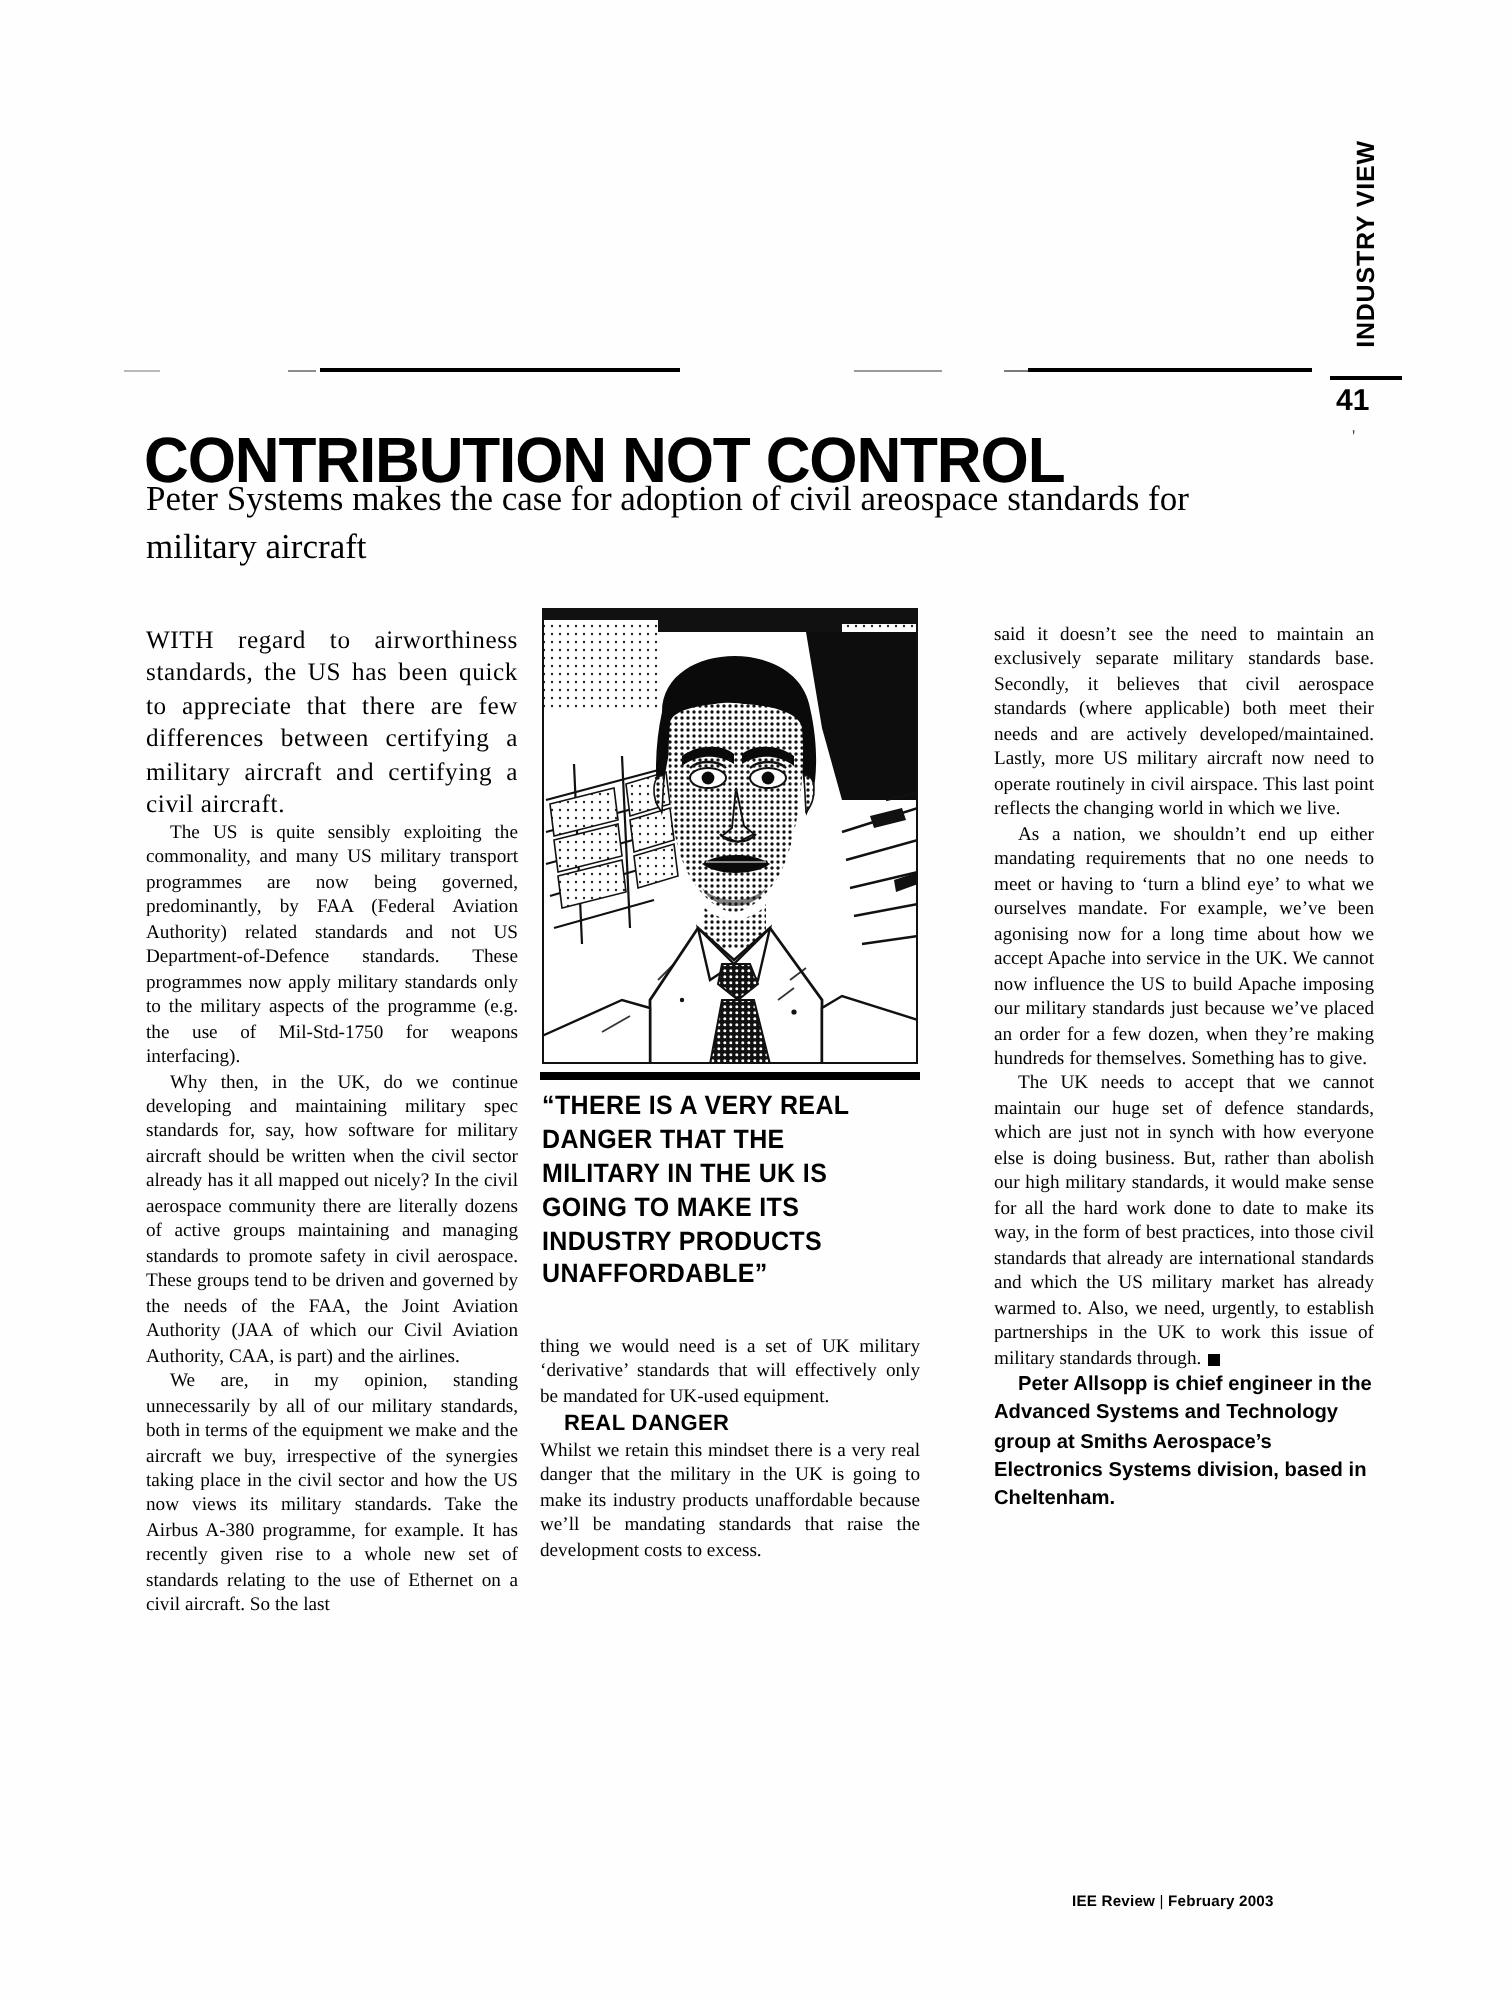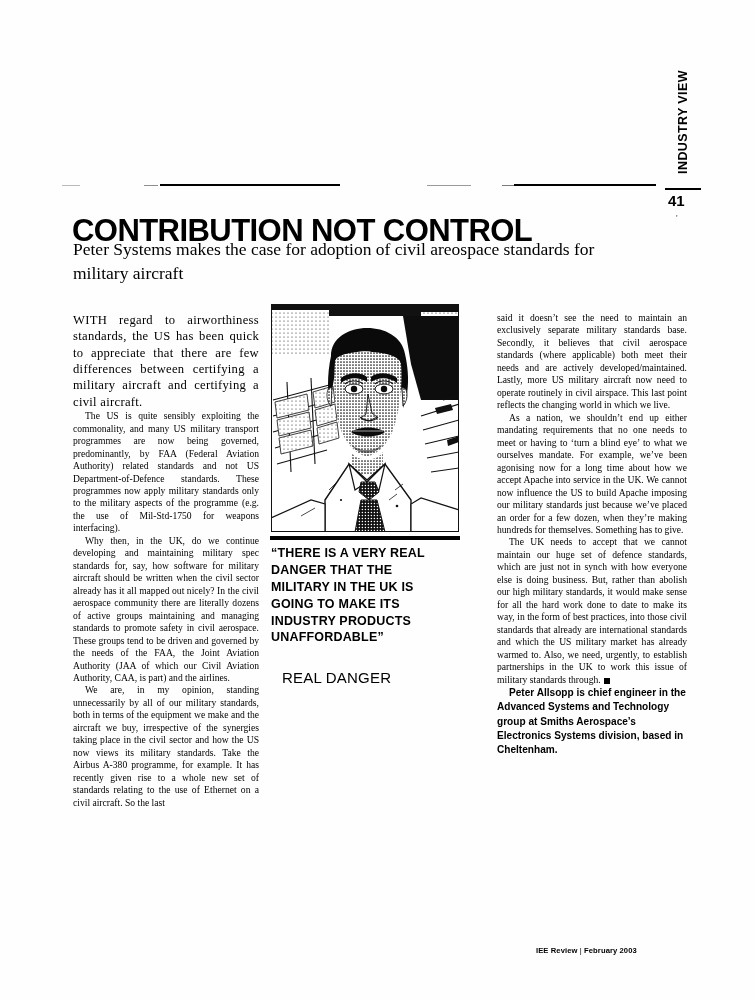--- a/index.html
+++ b/index.html
@@ -157,22 +157,22 @@
     font-weight: bold;
     font-size: 13.3px;
     line-height: 1.27;
     letter-spacing: 0.2px;
     transform: scaleX(0.94);
     transform-origin: left top;
   }
 
   .subhead {
     font-family: "Liberation Sans", sans-serif;
-    font-weight: normal;
-    font-size: 15px;
+    font-weight: bold;
+    font-size: 11px;
     letter-spacing: 0.2px;
     margin: 9px 0 1px 0;
     text-indent: 0;
   }
 
   .endmark {
     display: inline-block;
     width: 6px;
     height: 6px;
     background: #000;
@@ -349,21 +349,23 @@
   <div class="col" id="col1">
     <p class="first">
       <span class="dropcapword">WITH regard to airworthiness standards, the US has been quick to appreciate that there are few differences between certifying a military aircraft and certifying a civil aircraft.</span>
     </p>
     <p>The US is quite sensibly exploiting the commonality, and many US military transport programmes are now being governed, predominantly, by FAA (Federal Aviation Authority) related standards and not US Department-of-Defence standards. These programmes now apply military standards only to the military aspects of the programme (e.g. the use of Mil-Std-1750 for weapons interfacing).</p>
     <p>Why then, in the UK, do we continue developing and maintaining military spec standards for, say, how software for military aircraft should be written when the civil sector already has it all mapped out nicely? In the civil aerospace community there are literally dozens of active groups maintaining and managing standards to promote safety in civil aerospace. These groups tend to be driven and governed by the needs of the FAA, the Joint Aviation Authority (JAA of which our Civil Aviation Authority, CAA, is part) and the airlines.</p>
     <p>We are, in my opinion, standing unnecessarily by all of our military standards, both in terms of the equipment we make and the aircraft we buy, irrespective of the synergies taking place in the civil sector and how the US now views its military standards. Take the Airbus A-380 programme, for example. It has recently given rise to a whole new set of standards relating to the use of Ethernet on a civil aircraft. So the last</p>
   </div>
 
   <div class="col" id="col2">
+    <p class="first">thing we would need is a set of UK military ‘derivative’ standards that will effectively only be mandated for UK-used equipment.</p>
     <p class="subhead">REAL DANGER</p>
+    <p class="first">Whilst we retain this mindset there is a very real danger that the military in the UK is going to make its industry products unaffordable because we’ll be mandating standards that raise the development costs to excess.</p>
   </div>
 
   <div class="col" id="col3">
     <p class="first">said it doesn’t see the need to maintain an exclusively separate military standards base. Secondly, it believes that civil aerospace standards (where applicable) both meet their needs and are actively developed/maintained. Lastly, more US military aircraft now need to operate routinely in civil airspace. This last point reflects the changing world in which we live.</p>
     <p>As a nation, we shouldn’t end up either mandating requirements that no one needs to meet or having to ‘turn a blind eye’ to what we ourselves mandate. For example, we’ve been agonising now for a long time about how we accept Apache into service in the UK. We cannot now influence the US to build Apache imposing our military standards just because we’ve placed an order for a few dozen, when they’re making hundreds for themselves. Something has to give.</p>
     <p><span>The UK needs to accept that we cannot maintain our huge set of defence standards, which are just not in synch with how everyone else is doing business. But, rather than abolish our high military standards, it would make sense for all the hard work done to date to make its way, in the form of best practices, into those civil standards that already are international standards and which the US military market has already warmed to. Also, we need, urgently, to establish partnerships in the UK to work this issue of military standards through.</span><span class="endmark"></span></p>
     <p class="bio">Peter Allsopp is chief engineer in the Advanced Systems and Technology group at Smiths Aerospace’s Electronics Systems division, based in Cheltenham.</p>
   </div>
 
   <div class="footer">

